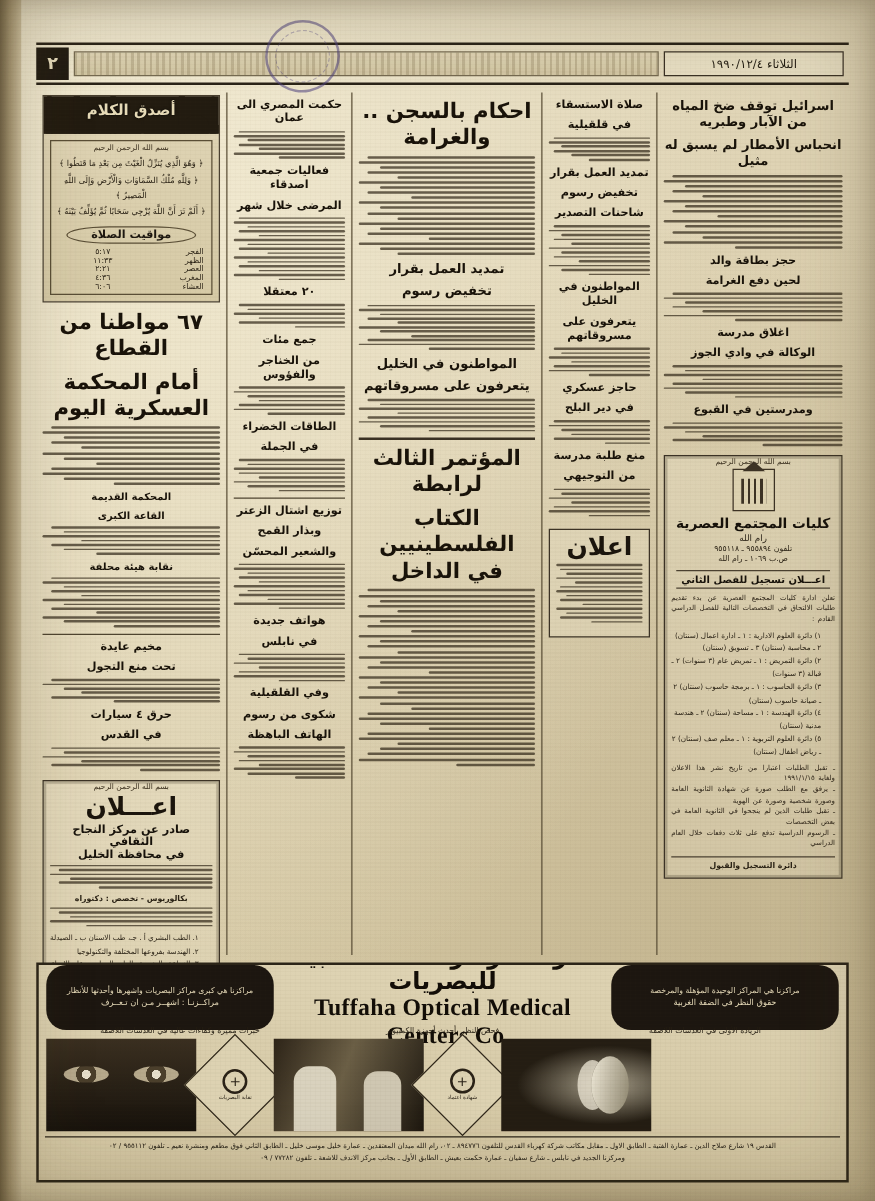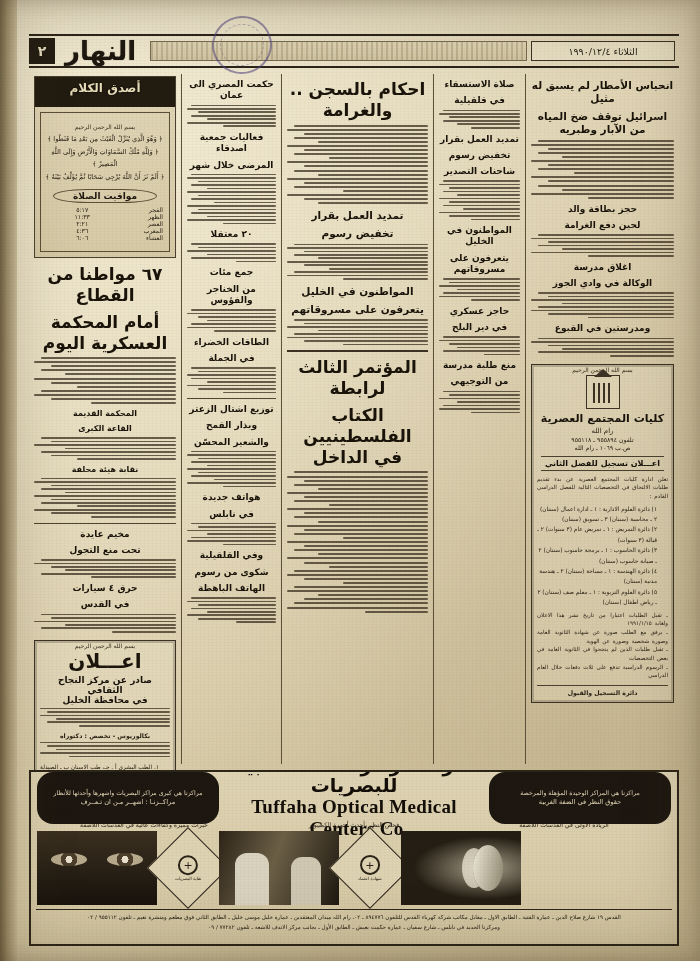--- a/index.html
+++ b/index.html
@@ -125,21 +125,21 @@
     border:1px solid #4a4030;
   }
   .skyline{ height:30px; position:relative; background:#221b10; overflow:hidden; }
   .dome{ position:absolute; bottom:0; background:#221b10; border-radius:50% 50% 0 0; }
   .min{ position:absolute; bottom:0; width:5px; background:#221b10; }
   .min::before{ content:""; position:absolute; top:-7px; left:0; width:5px; height:8px; background:#221b10; border-radius:50% 50% 0 0;}
   .skyline-title{
     position:absolute; left:0; right:0; top:4px; text-align:center;
     color:#e5d9b6; font-size:12px; font-weight:bold; z-index:3; text-shadow:0 0 2px #000;
   }
-  .relig-inner{ border:1px solid #5a4e36; margin:5px; padding:10px 4px; }
+  .relig-inner{ border:1px solid #5a4e36; margin:5px; padding:2px 4px; }
   .basmala{ text-align:center; font-size:6px; color:#3a2f1e; margin-bottom:3px; }
   .verse{ text-align:center; font-size:6.6px; line-height:1.9; color:#241c10; }
   .pray-head{
     margin:6px auto 3px; width:86%; text-align:center; font-size:9px; font-weight:bold;
     color:#1d1710; border:1px solid #5a4e36; border-radius:40%/60%; padding:1px 0;
   }
   .pray-table{ width:100%; font-size:6.2px; color:#261e12; border-collapse:collapse; }
   .pray-table td{ padding:0 2px; }
   .pray-table .nm{ text-align:right; width:38%; }
   .pray-table .tm{ text-align:center; letter-spacing:1px; }
@@ -238,21 +238,20 @@
 </head>
 <body>
 
 <div id="paper"></div>
 <div id="binding"></div>
 
 <div id="sheet">
 
   <div class="masthead">
     <div class="page-num">٢</div>
-    <div class="paper-title">النهار</div>
     <div class="masthead-strip"></div>
     <div class="date-box">الثلاثاء ١٩٩٠/١٢/٤</div>
   </div>
   <div class="ink-stamp"></div>
 
   <div id="cols">
 
     <div class="col c1">
 
       <div class="relig">
@@ -676,25 +675,44 @@
       <div class="body tiny">
         <div class="ln w95"></div>
           <div class="ln w88"></div>
           <div class="ln w100"></div>
           <div class="ln w78"></div>
         <div class="ln w95"></div>
           <div class="ln w100"></div>
           <div class="ln w60"></div>
       </div>
 
+      <div class="adbox" style="margin-top:10px;">
+        <div class="elaan-script">اعلان</div>
+        <div class="body tiny">
+          <div class="ln w100"></div>
+            <div class="ln w95"></div>
+            <div class="ln w88"></div>
+            <div class="ln w100"></div>
+          <div class="ln w78"></div>
+            <div class="ln w95"></div>
+            <div class="ln w100"></div>
+            <div class="ln w88"></div>
+          <div class="ln w95"></div>
+            <div class="ln w70"></div>
+            <div class="ln w100"></div>
+            <div class="ln w88"></div>
+          <div class="ln w95"></div>
+            <div class="ln w60"></div>
+        </div>
+      </div>
     </div>
 
     <div class="col c5">
+      <div class="hl lg">اسرائيل توقف ضخ المياه من الآبار وطبريه</div>
       <div class="hl lg">انحباس الأمطار لم يسبق له مثيل</div>
-      <div class="hl lg">اسرائيل توقف ضخ المياه من الآبار وطبريه</div>
       <div class="body dense">
         <div class="ln w95"></div>
           <div class="ln w100"></div>
           <div class="ln w88"></div>
           <div class="ln w95"></div>
         <div class="ln w78"></div>
           <div class="ln w100"></div>
           <div class="ln w88"></div>
           <div class="ln w95"></div>
         <div class="ln w70"></div>

